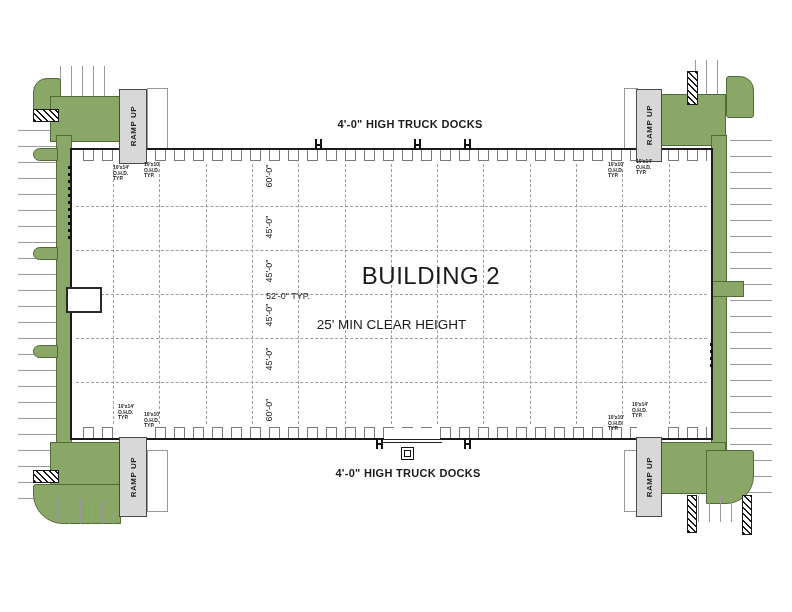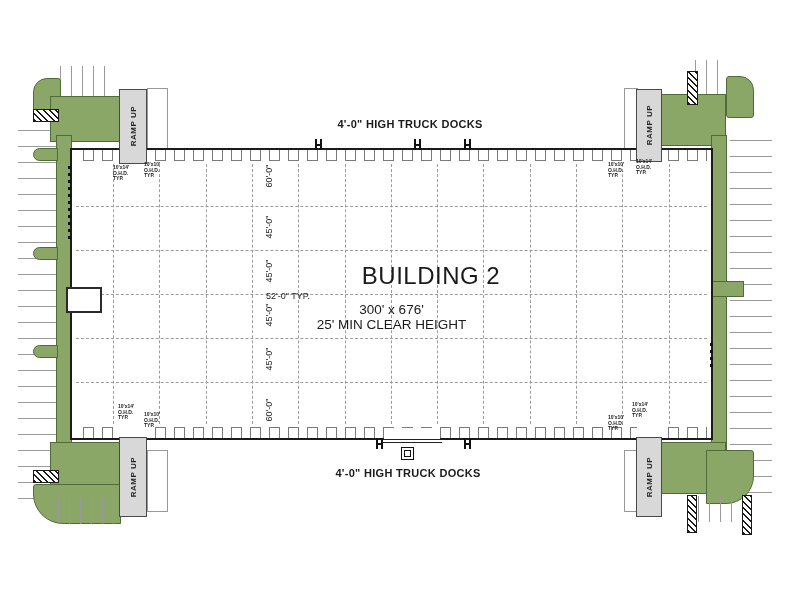--- a/index.html
+++ b/index.html
@@ -144,21 +144,20 @@
       <i></i>
     </div>
 
   <div class="bollard" style="left:315px;top:139px;"></div>
   <div class="bollard" style="left:414px;top:139px;"></div>
   <div class="bollard" style="left:464px;top:139px;"></div>
   <div class="bollard" style="left:376px;top:438px;"></div>
   <div class="bollard" style="left:464px;top:438px;"></div>
 
   <div class="bname">BUILDING 2</div>
-  <div class="bsize">300' x 676'</div>
   <div class="bheight">25' MIN CLEAR HEIGHT</div>
 
   <div class="docklabel" style="left:300px;top:118px;">4'-0" HIGH TRUCK DOCKS</div>
   <div class="docklabel" style="left:298px;top:467px;">4'-0" HIGH TRUCK DOCKS</div>
 
   <div class="dim" style="left:247px;top:171px;">60'-0"</div>
   <div class="dim" style="left:247px;top:222px;">45'-0"</div>
   <div class="dim" style="left:247px;top:266px;">45'-0"</div>
   <div class="dim" style="left:247px;top:310px;">45'-0"</div>
   <div class="dim" style="left:247px;top:354px;">45'-0"</div>

